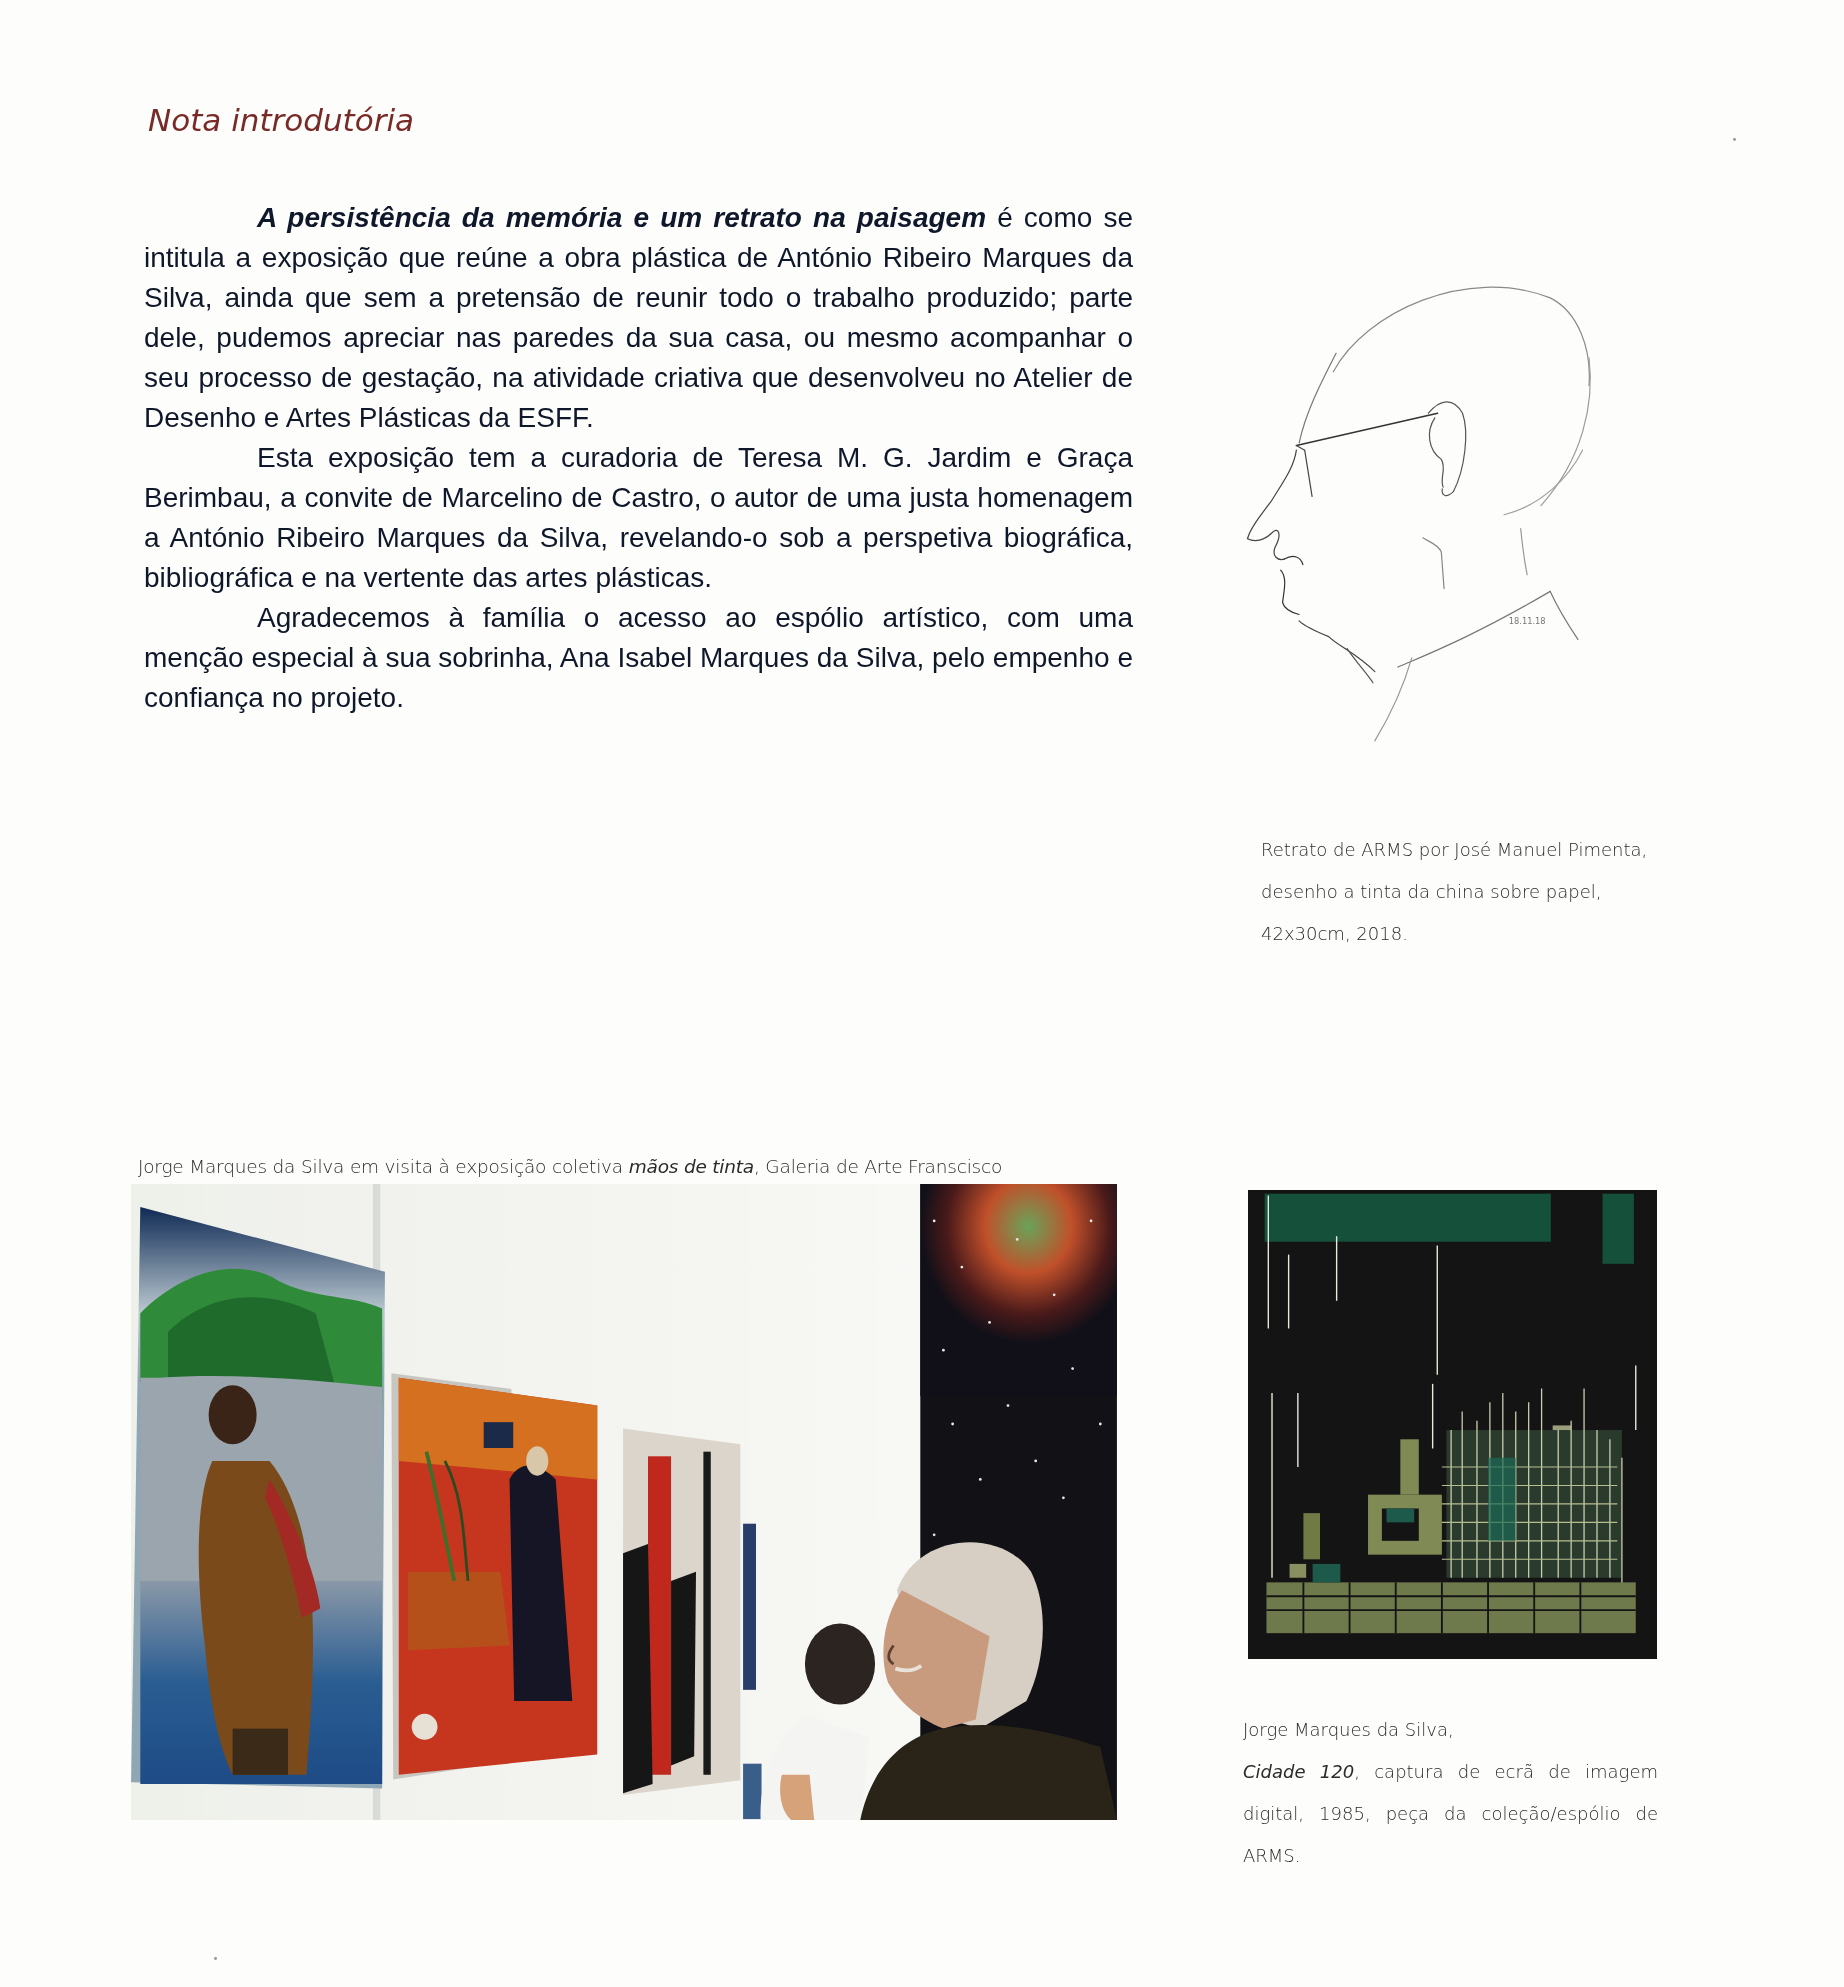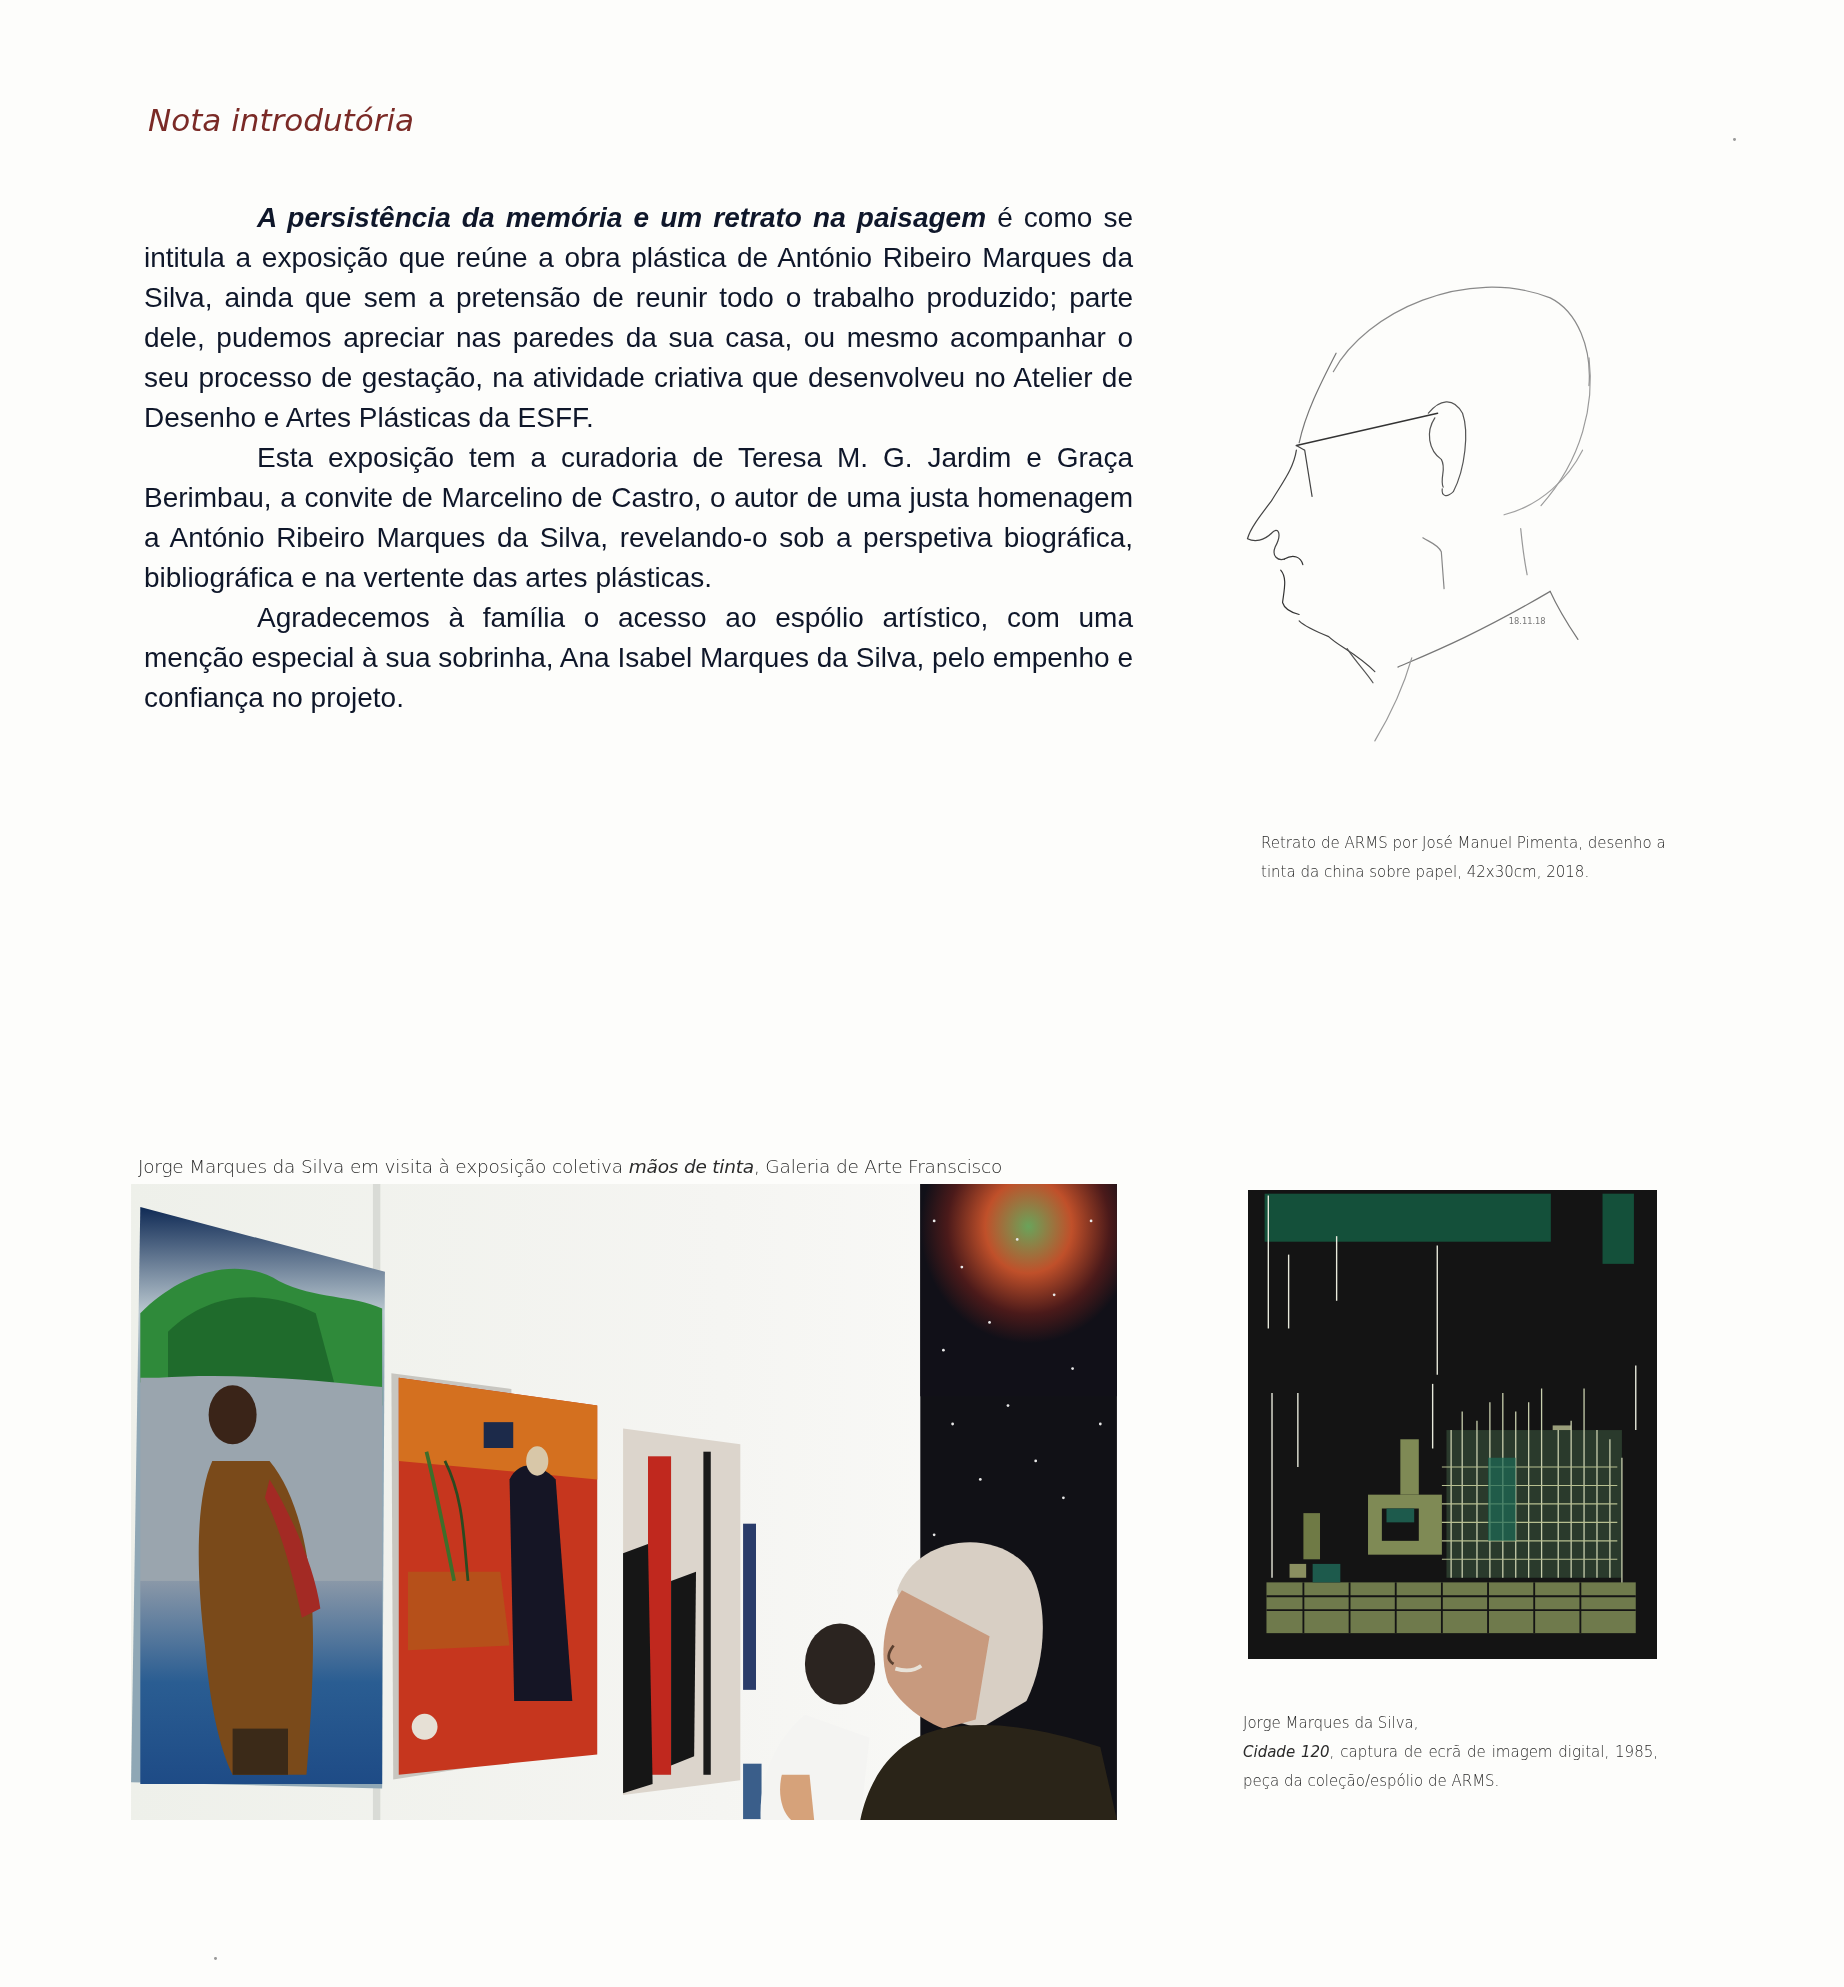--- a/index.html
+++ b/index.html
@@ -54,22 +54,22 @@
     .portrait-sketch {
       position: absolute;
       left: 1227px;
       top: 284px;
       width: 388px;
       height: 480px;
     }
     .caption {
       position: absolute;
       font-family: "DejaVu Sans", sans-serif;
-      font-size: 15px;
-      line-height: 29px;
+      font-size: 18px;
+      line-height: 42px;
       color: #2a2a2a;
       font-weight: 300;
     }
     .caption-portrait {
       left: 1261px;
       top: 829px;
       width: 415px;
     }
     .caption-photo {
       left: 138px;

